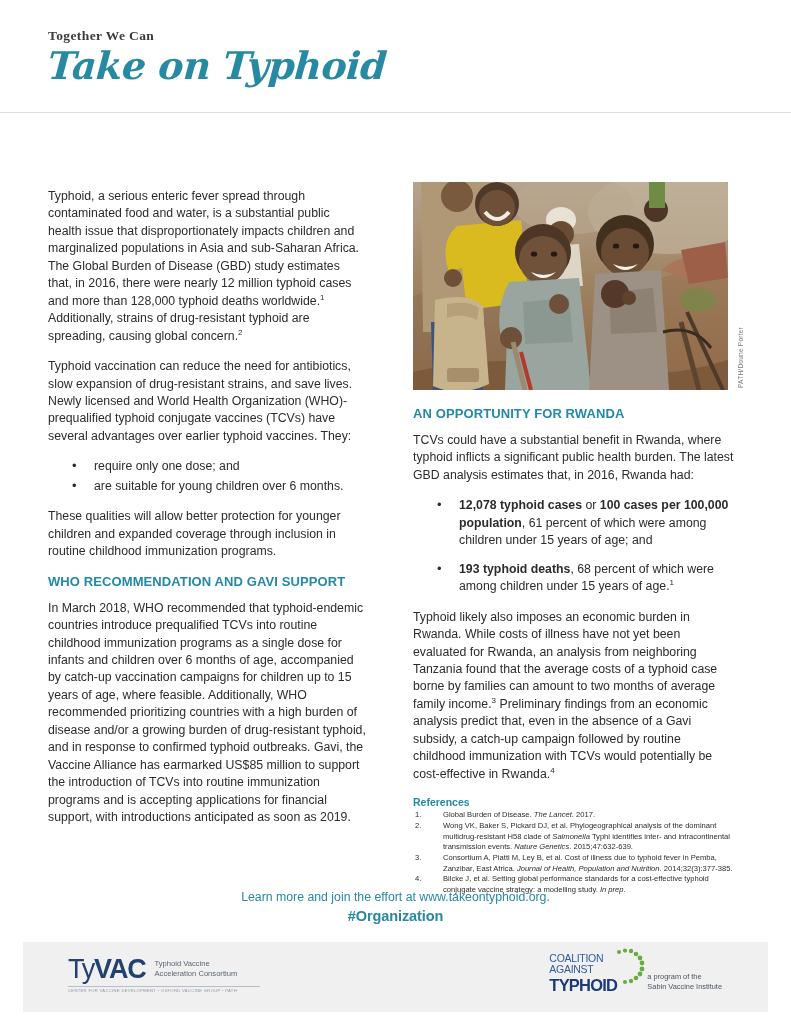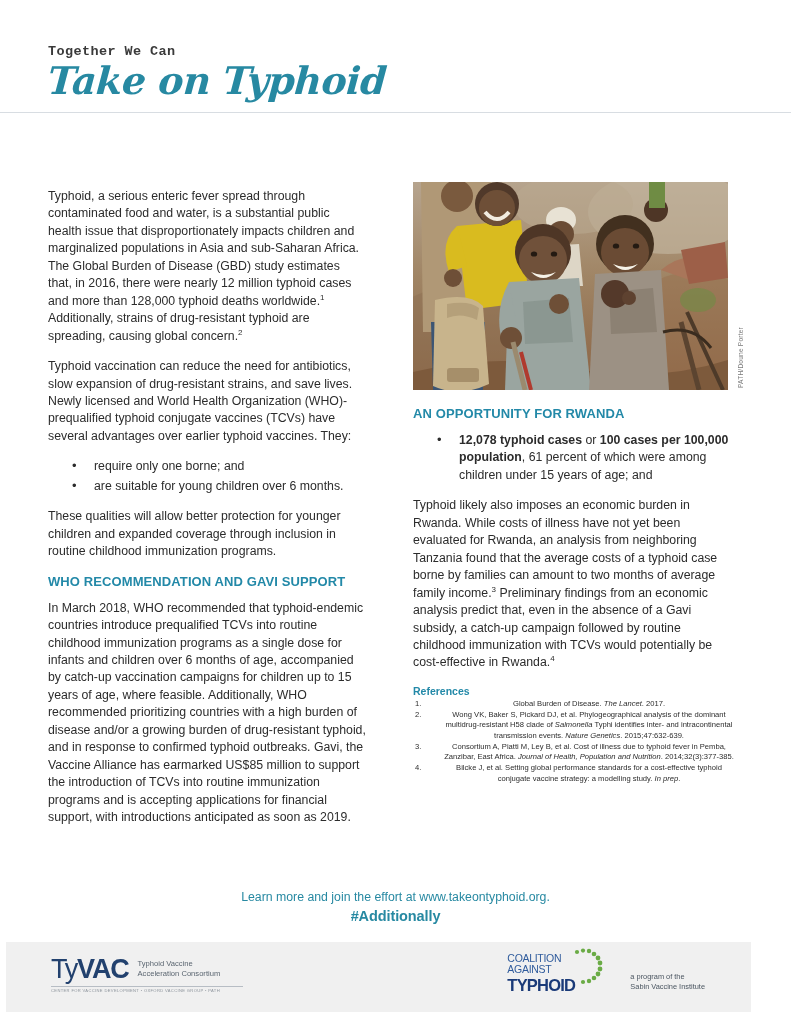--- a/index.html
+++ b/index.html
@@ -21,26 +21,26 @@
   }
 
   
   .brand-block {
     position: absolute;
     left: 48px;
     top: 28px;
     width: 300px;
   }
   .brand-tagline {
-    font-family: Liberation Mono, monospace;
+    font-family: Liberation Serif, serif;
     font-size: 13.5px;
     font-weight: 700;
     letter-spacing: 0.4px;
     color: #3a3a3a;
-    margin: 16px 0 2px 0;
+    margin: 0 0 2px 0;
   }
   .brand-script {
     font-family: "DejaVu Serif", serif;
     font-size: 38px;
     font-style: italic;
     font-weight: 700;
     color: #2789a2;
     letter-spacing: -0.5px;
     line-height: 1.05;
     margin: 0;
@@ -156,21 +156,20 @@
     font-size: 10.5px;
     font-weight: 700;
     color: #2389a8;
     margin: 10px 0 2px 0;
   }
   ol.refs {
     margin: 0;
     padding: 0;
     list-style: none;
     counter-reset: r;
-    text-align: center;
   }
   ol.refs li {
     counter-increment: r;
     position: relative;
     padding-left: 30px;
     font-size: 7.6px;
     line-height: 1.38;
     color: #2c2c2c;
     margin-bottom: 0.5px;
   }
@@ -200,21 +199,21 @@
   .cta-hash {
     font-size: 14.5px;
     font-weight: 700;
     color: #2789a2;
     letter-spacing: -0.1px;
   }
 
   
   .footer-band {
     position: absolute;
-    left: 6px;
+    left: 23px;
     top: 942px;
     width: 745px;
     height: 70px;
     background: #f0f0f0;
   }
   .tyvac {
     position: absolute;
     left: 45px;
     top: 14px;
     display: flex;
@@ -253,21 +252,20 @@
     color: #8d949c;
     white-space: nowrap;
   }
 
   .cat-logo {
     position: absolute;
     right: 46px;
     top: 11px;
     display: flex;
     align-items: flex-end;
-    gap: 25px;
   }
   .cat-marks {
     position: relative;
     width: 86px;
   }
   .cat-l1, .cat-l2 {
     font-size: 10.5px;
     font-weight: 400;
     color: #2f5b9c;
     letter-spacing: -0.3px;
@@ -312,21 +310,21 @@
 
     <p class="body">
       <span>Typhoid, a serious enteric fever spread through contaminated food and water, is a substantial public health issue that disproportionately impacts children and marginalized populations in Asia and sub-Saharan Africa. The Global Burden of Disease (GBD) study estimates that, in 2016, there were nearly 12 million typhoid cases and more than 128,000 typhoid deaths worldwide.</span><sup>1</sup>
       <span>Additionally, strains of drug-resistant typhoid are spreading, causing global concern.</span><sup>2</sup>
     </p>
 
 
     <p class="body">Typhoid vaccination can reduce the need for antibiotics, slow expansion of drug-resistant strains, and save lives. Newly licensed and World Health Organization (WHO)-prequalified typhoid conjugate vaccines (TCVs) have several advantages over earlier typhoid vaccines. They:</p>
 
     <ul class="bullets">
-      <li>require only one borne; and</li>
+      <li>require only one dose; and</li>
       <li>are suitable for young children over 6 months.</li>
     </ul>
 
     <p class="body">These qualities will allow better protection for younger children and expanded coverage through inclusion in routine childhood immunization programs.</p>
 
     <h2 class="section">WHO RECOMMENDATION AND GAVI SUPPORT</h2>
 
     <p class="body">In March 2018, WHO recommended that typhoid-endemic countries introduce prequalified TCVs into routine childhood immunization programs as a single dose for infants and children over 6 months of age, accompanied by catch-up vaccination campaigns for children up to 15 years of age, where feasible. Additionally, WHO recommended prioritizing countries with a high burden of disease and/or a growing burden of drug-resistant typhoid, and in response to confirmed typhoid outbreaks. Gavi, the Vaccine Alliance has earmarked US$85 million to support the introduction of TCVs into routine immunization programs and is accepting applications for financial support, with introductions anticipated as soon as 2019.</p>
   </div>
 
@@ -405,42 +403,44 @@
             <path d="M274 130 L310 208" stroke="#4d3a29" stroke-width="4" fill="none"></path>
             <path d="M250 150 q30 -8 48 16" stroke="#3a2c1f" stroke-width="3" fill="none"></path>
           </g>
         </svg>
       </div>
       <div class="photo-credit">PATH/Doune Porter</div>
     </div>
 
     <h2 class="section">AN OPPORTUNITY FOR RWANDA</h2>
 
+    <p class="body">TCVs could have a substantial benefit in Rwanda, where typhoid inflicts a significant public health burden. The latest GBD analysis estimates that, in 2016, Rwanda had:</p>
 
     <ul class="bullets spaced">
       <li><span class="b">12,078 typhoid cases</span><span> or </span><span class="b">100 cases per 100,000 population</span><span>, 61 percent of which were among children under 15 years of age; and</span></li>
+      <li><span class="b">193 typhoid deaths</span><span>, 68 percent of which were among children under 15 years of age.</span><sup>1</sup></li>
     </ul>
 
     <p class="body">
       <span>Typhoid likely also imposes an economic burden in Rwanda. While costs of illness have not yet been evaluated for Rwanda, an analysis from neighboring Tanzania found that the average costs of a typhoid case borne by families can amount to two months of average family income.</span><sup>3</sup>
       <span>Preliminary findings from an economic analysis predict that, even in the absence of a Gavi subsidy, a catch-up campaign followed by routine childhood immunization with TCVs would potentially be cost-effective in Rwanda.</span><sup>4</sup>
     </p>
 
     <div class="refs-head">References</div>
     <ol class="refs">
       <li><span>Global Burden of Disease. </span><i>The Lancet</i><span>. 2017.</span></li>
       <li><span>Wong VK, Baker S, Pickard DJ, et al. Phylogeographical analysis of the dominant multidrug-resistant H58 clade of </span><i>Salmonella</i><span> Typhi identifies inter- and intracontinental transmission events. </span><i>Nature Genetics</i><span>. 2015;47:632-639.</span></li>
       <li><span>Consortium A, Piatti M, Ley B, et al. Cost of illness due to typhoid fever in Pemba, Zanzibar, East Africa. </span><i>Journal of Health, Population and Nutrition</i><span>. 2014;32(3):377-385.</span></li>
       <li><span>Bilcke J, et al. Setting global performance standards for a cost-effective typhoid conjugate vaccine strategy: a modelling study. </span><i>In prep</i><span>.</span></li>
     </ol>
   </div>
 
   <div class="cta">
     <div class="cta-line">Learn more and join the effort at www.takeontyphoid.org.</div>
-    <div class="cta-hash">#Additionally</div>
+    <div class="cta-hash">#Organization</div>
   </div>
 
   <div class="footer-band">
 
     <div class="tyvac">
       <div class="tyvac-mark"><span class="ty">Ty</span><span>VAC</span></div>
       <div class="tyvac-sub">
         <div>Typhoid Vaccine</div>
         <div>Acceleration Consortium</div>
       </div>

